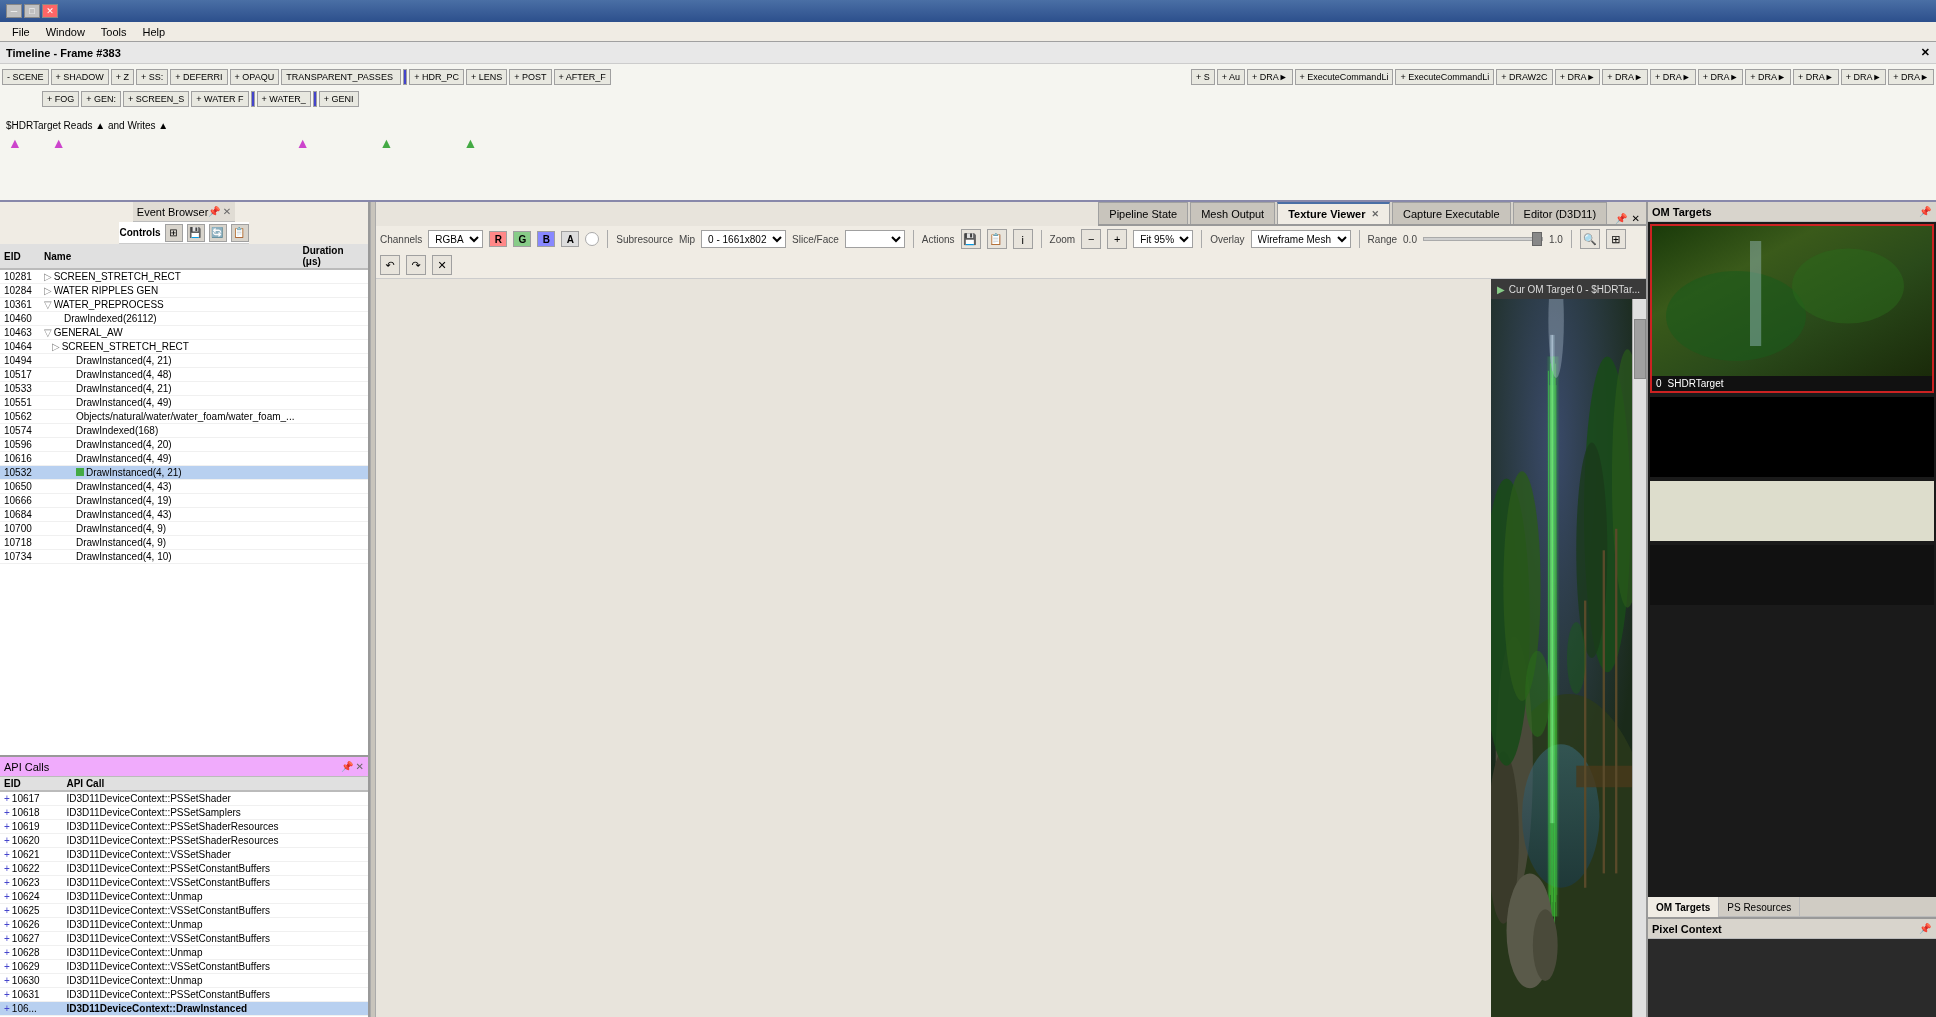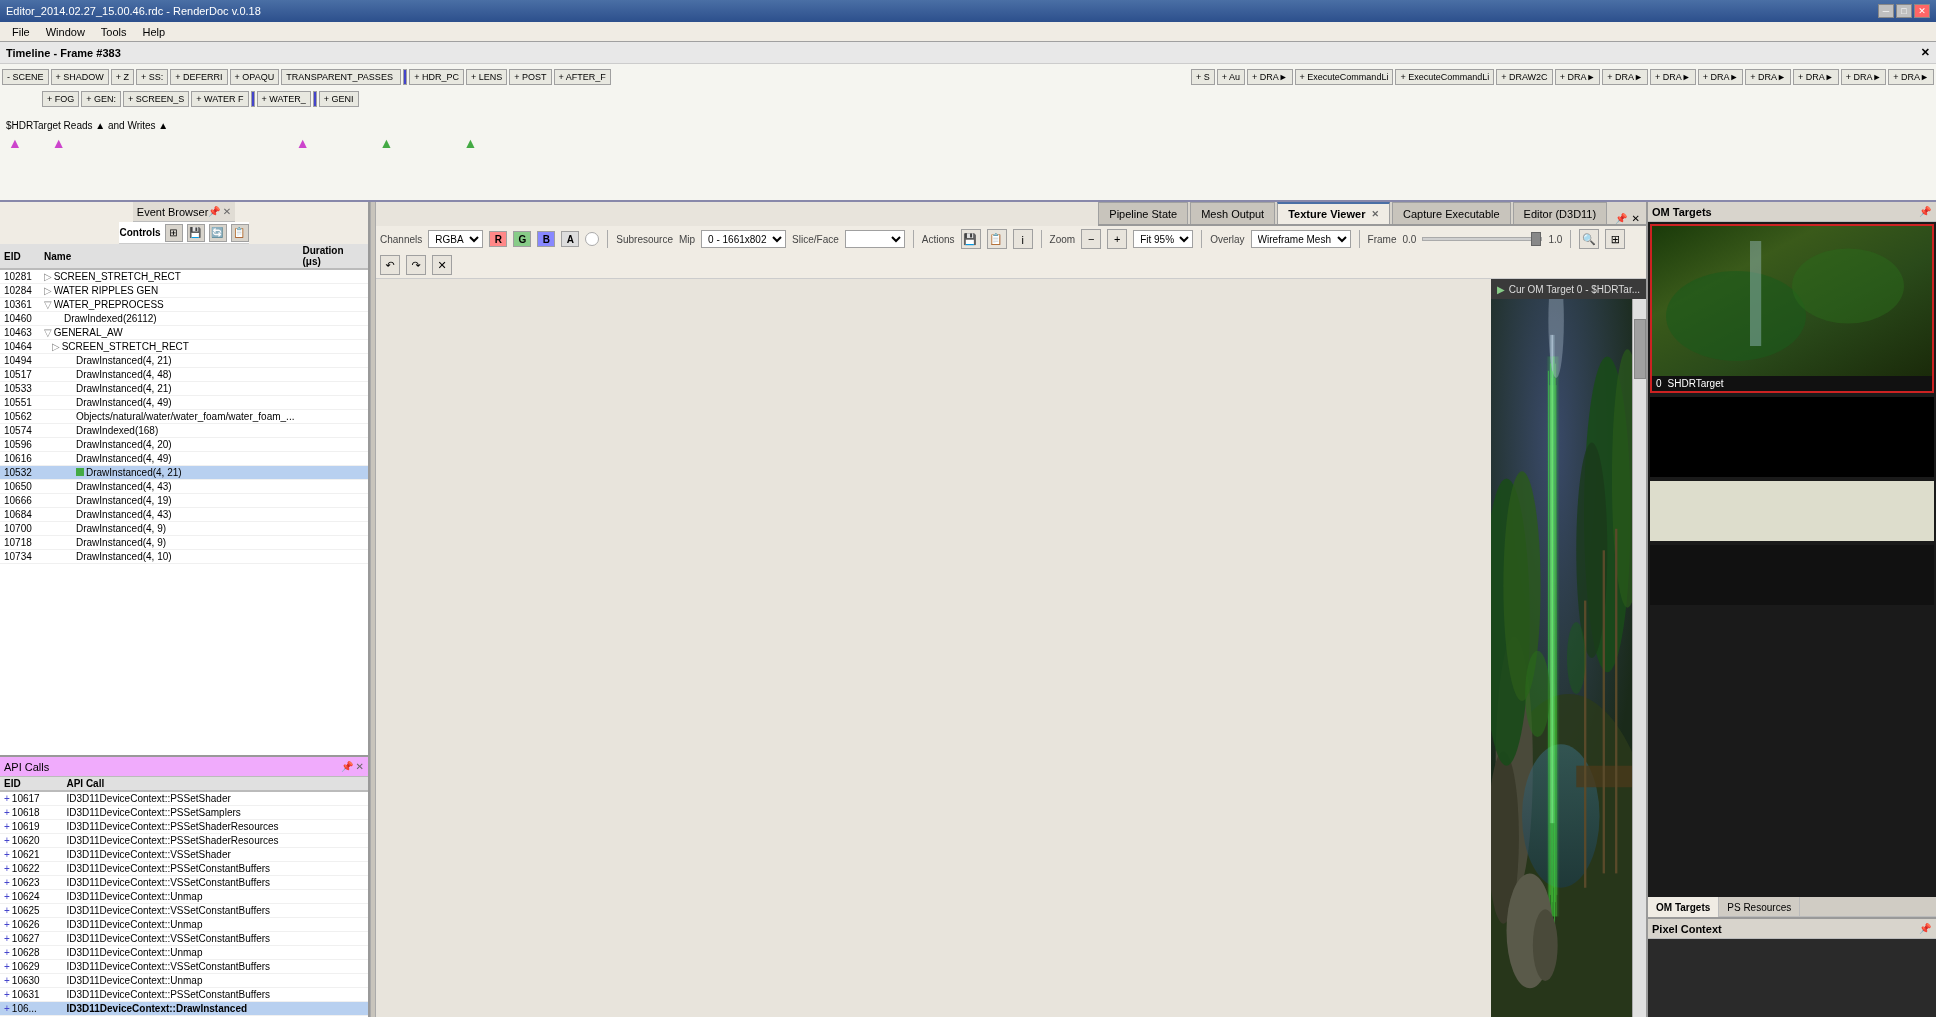--- a/index.html
+++ b/index.html
@@ -110,21 +110,20 @@
 
     input[type=range] { -webkit-appearance: none; height: 4px; background: #d0d0d0; border: 1px solid #aaa; }
     input[type=range]::-webkit-slider-thumb { -webkit-appearance: none; width: 10px; height: 14px; background: #888; border: 1px solid #666; cursor: pointer; }
 
     .header-pin { font-size: 10px; cursor: pointer; color: #666; }
   </style>
 </head>
 <body>
 
 <div id="title-bar">
-  <span class="title">Editor_2014.02.27_15.00.46.rdc - RenderDoc v.0.18</span>
   <div class="win-btns">
     <div class="win-btn">─</div>
     <div class="win-btn">□</div>
     <div class="win-btn" style="background:#ff6666;">✕</div>
   </div>
 </div>
 
 <div id="menu-bar">
   <div class="menu-item">File</div>
   <div class="menu-item">Window</div>
@@ -480,21 +479,21 @@
       <div class="tv-icon-btn">+</div>
       <select class="tv-dropdown">
         <option>Fit 95%</option>
       </select>
       <div class="tv-separator"></div>
       <span class="tv-label">Overlay</span>
       <select class="tv-dropdown" style="min-width:100px;">
         <option>Wireframe Mesh</option>
       </select>
       <div class="tv-separator"></div>
-      <span class="tv-label">Frame</span>
+      <span class="tv-label">Range</span>
       <span class="tv-label">0.0</span>
       <input type="range" class="range-slider" min="0" max="1" step="0.01" value="1" style="">
       <span class="tv-label">1.0</span>
       <div class="tv-separator"></div>
       <div class="tv-icon-btn">🔍</div>
       <div class="tv-icon-btn">⊞</div>
       <div class="tv-icon-btn">↶</div>
       <div class="tv-icon-btn">↷</div>
       <div class="tv-icon-btn">✕</div>
     </div>

